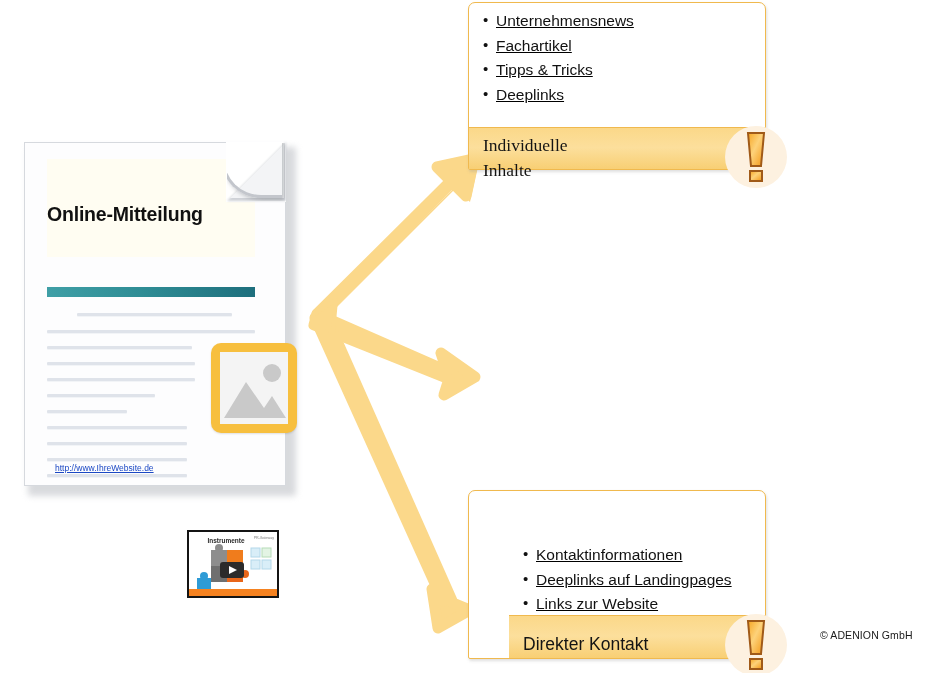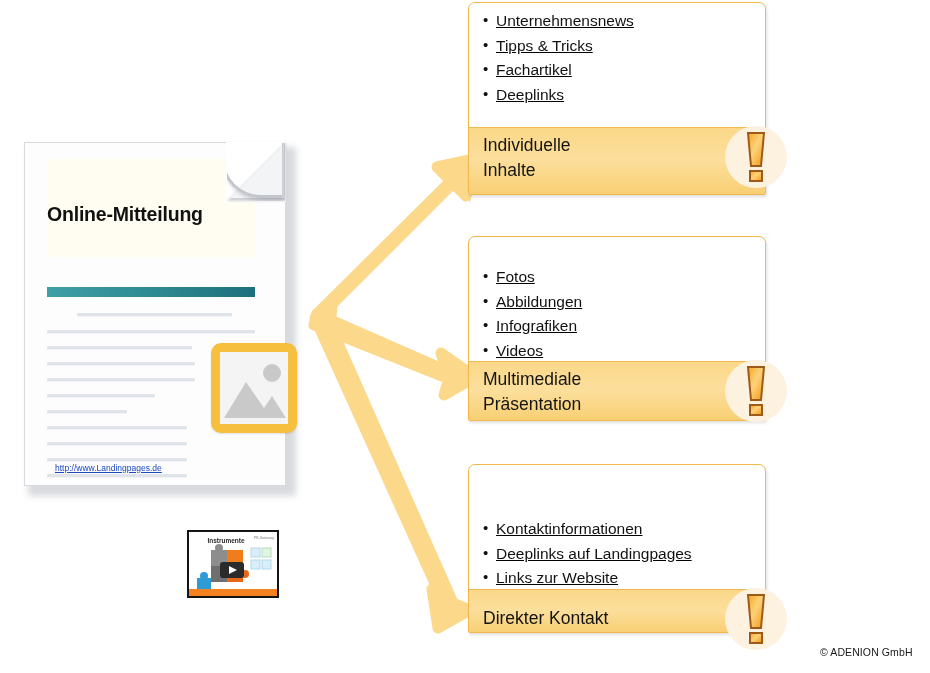--- a/index.html
+++ b/index.html
@@ -257,21 +257,21 @@
     background: #fdf1e0;
     display: flex;
     align-items: center;
     justify-content: center;
   }
   .excl-svg { display:block; }
 
   .copyright {
     position: absolute;
     left: 820px;
-    top: 646px;
+    top: 629px;
     font-size: 10.5px;
     color: #1a1a1a;
     white-space: nowrap;
     letter-spacing: .1px;
   }
 </style>
 </head>
 <body>
 
 <div id="stage">
@@ -352,74 +352,54 @@
           <circle cx="15" cy="44" r="4" fill="#2e9bd6"></circle>
           <rect x="62" y="16" width="9" height="9" fill="#d9eef8" stroke="#b3d8ea"></rect>
           <rect x="73" y="16" width="9" height="9" fill="#e3f4e4" stroke="#b6dcb8"></rect>
           <rect x="62" y="28" width="9" height="9" fill="#d9eef8" stroke="#b3d8ea"></rect>
           <rect x="73" y="28" width="9" height="9" fill="#d9eef8" stroke="#b3d8ea"></rect>
         </svg>
         <div class="vt-play"></div>
         <div class="vt-band"></div>
       </div>
 
-      <a class="doc-url" href="#">http://www.Landingpages.de</a>
+      <a class="doc-url" href="#">http://www.IhreWebsite.de</a>
     </div>
   </div>
 
   <div class="card" style="top:2px;">
     <div class="card-body" style="height:124px;">
       <ul>
         <li>Unternehmensnews</li>
+        <li>Fachartikel</li>
         <li>Tipps &amp; Tricks</li>
-        <li>Fachartikel</li>
         <li>Deeplinks</li>
       </ul>
     </div>
-    <div class="card-head" style="height:67px;">
+    <div class="card-head" style="height:42px;font-family:Liberation Serif, serif;">
       <div class="label">Individuelle
 Inhalte</div>
       <div class="excl" style="right:-22px; top:-2px;">
         <svg class="excl-svg" width="26" height="52" viewBox="0 0 26 52">
           <defs>
             <linearGradient id="eg1" x1="0" y1="0" x2="1" y2="1">
               <stop offset="0" stop-color="#f6a623"></stop>
               <stop offset="45%" stop-color="#fdd27a"></stop>
               <stop offset="100%" stop-color="#f29512"></stop>
             </linearGradient>
           </defs>
           <polygon points="5,2 21,2 18,35 8,35" fill="url(#eg1)" stroke="#a05a18" stroke-width="2"></polygon>
           <rect x="7" y="40" width="12" height="10" fill="url(#eg1)" stroke="#a05a18" stroke-width="2"></rect>
         </svg>
       </div>
     </div>
   </div>
 
-  <div class="card" style="top:236px;">
-    <div class="card-body" style="height:124px; padding-top:28px;">
-      <ul>
-        <li>Fotos</li>
-        <li>Abbildungen</li>
-        <li>Infografiken</li>
-        <li>Videos</li>
-      </ul>
-    </div>
-    <div class="card-head" style="height:59px;">
-      <div class="label">Multimediale
-Präsentation</div>
-      <div class="excl" style="right:-22px; top:-2px;">
-        <svg class="excl-svg" width="26" height="52" viewBox="0 0 26 52">
-          <polygon points="5,2 21,2 18,35 8,35" fill="url(#eg1)" stroke="#a05a18" stroke-width="2"></polygon>
-          <rect x="7" y="40" width="12" height="10" fill="url(#eg1)" stroke="#a05a18" stroke-width="2"></rect>
-        </svg>
-      </div>
-    </div>
-  </div>
-
-  <div class="card" style="top:464px;">
+
+  <div class="card" style="top:490px;padding-left:40px;">
     <div class="card-body" style="height:124px; padding-top:52px;">
       <ul>
         <li>Kontaktinformationen</li>
         <li>Deeplinks auf Landingpages</li>
         <li>Links zur Website</li>
       </ul>
     </div>
     <div class="card-head" style="height:43px; padding-top:16px;">
       <div class="label">Direkter Kontakt</div>
       <div class="excl" style="right:-22px; top:-2px;">

